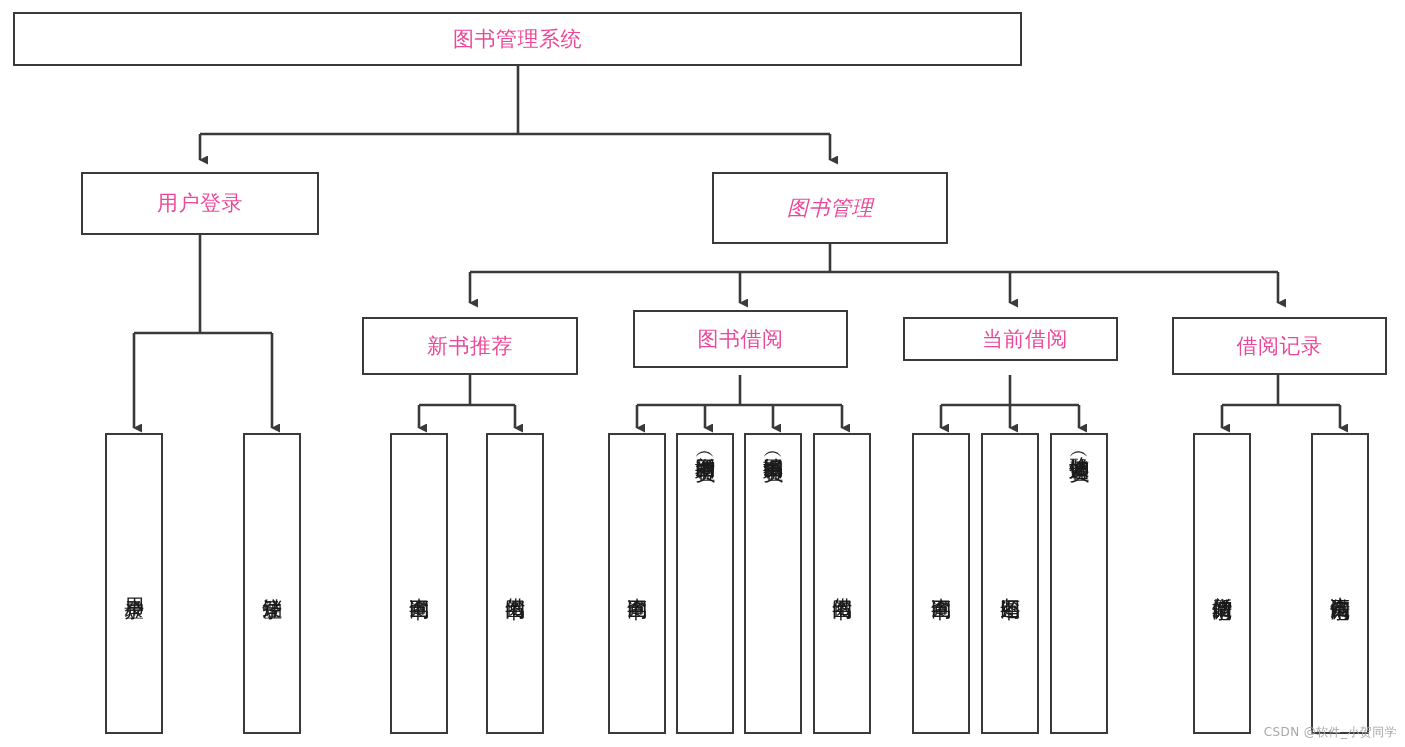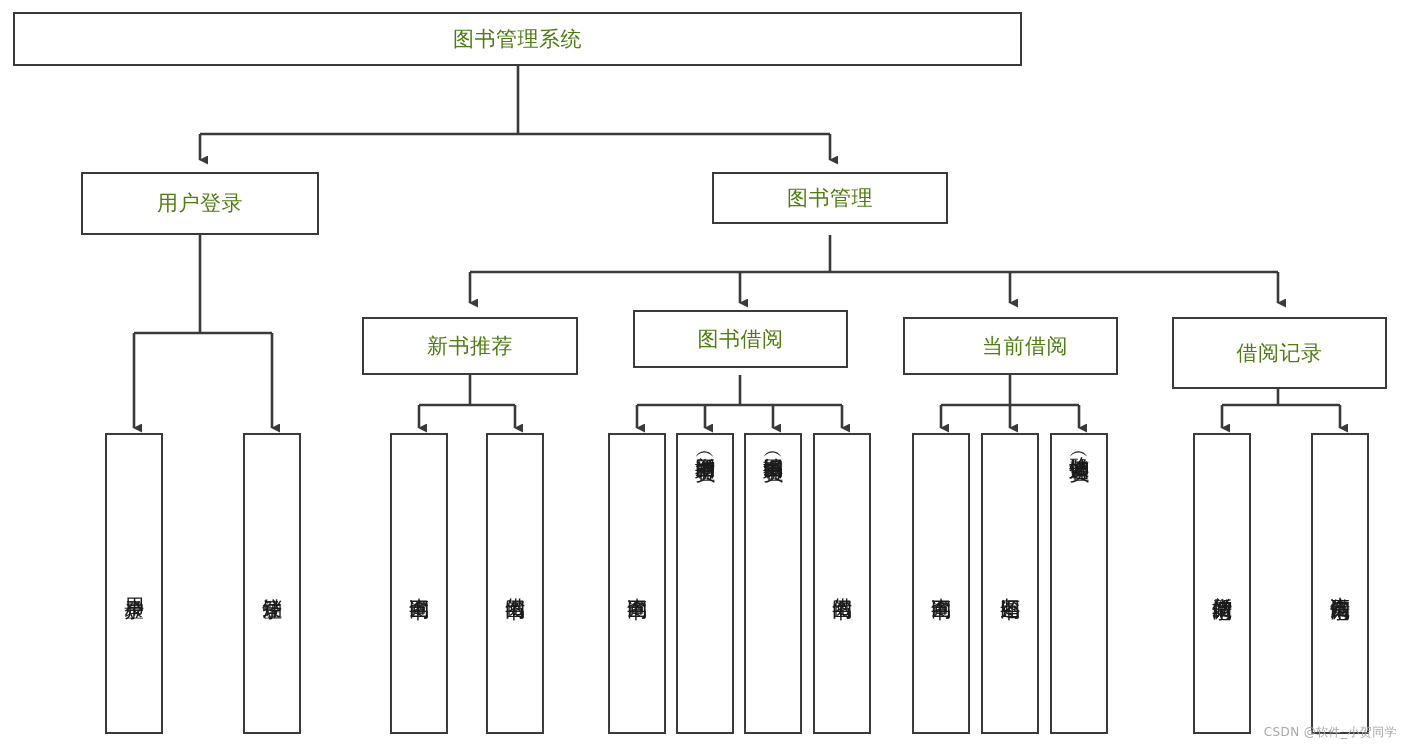--- a/index.html
+++ b/index.html
@@ -29,21 +29,21 @@
     box-sizing: border-box;
     background: #ffffff;
     border: 2.5px solid #3a3a3a;
     display: flex;
     align-items: center;
     justify-content: center;
     overflow: hidden;
   }
   .node-label-h {
     font-size: 21px;
-    color: #4d7c0f;
+    color: #ec4899;
     line-height: 1.15;
     white-space: nowrap;
     letter-spacing: 0.5px;
   }
   .node-label-v {
     font-size: 20px;
     color: #1b1b1b;
     writing-mode: vertical-rl;
     text-orientation: upright;
     line-height: 1.28;
@@ -127,37 +127,37 @@
   </svg>
 
   <div class="node-box" style="left:13px; top:12px; width:1009px; height:54px;">
     <span class="node-label-h">图书管理系统</span>
   </div>
 
   <div class="node-box" style="left:81px; top:172px; width:238px; height:63px;">
     <span class="node-label-h">用户登录</span>
   </div>
 
-  <div class="node-box" style="left:712px; top:172px; width:236px; height:52px;">
+  <div class="node-box" style="left:712px; top:172px; width:236px; height:72px;font-style:italic;">
     <span class="node-label-h">图书管理</span>
   </div>
 
   <div class="node-box" style="left:362px; top:317px; width:216px; height:58px;">
     <span class="node-label-h">新书推荐</span>
   </div>
 
   <div class="node-box" style="left:633px; top:310px; width:215px; height:58px;">
     <span class="node-label-h">图书借阅</span>
   </div>
 
-  <div class="node-box" style="left:903px; top:317px; width:215px; height:58px;padding-left:29px;">
+  <div class="node-box" style="left:903px; top:317px; width:215px; height:44px;padding-left:29px;">
     <span class="node-label-h">当前借阅</span>
   </div>
 
-  <div class="node-box" style="left:1172px; top:317px; width:215px; height:72px;">
+  <div class="node-box" style="left:1172px; top:317px; width:215px; height:58px;">
     <span class="node-label-h">借阅记录</span>
   </div>
 
   <div class="node-box leaf-box centered" style="left:105px; top:433px; width:58px; height:301px;">
     <span class="node-label-v">用户登录</span>
   </div>
   <div class="node-box leaf-box centered" style="left:243px; top:433px; width:58px; height:301px;">
     <span class="node-label-v">注销登录</span>
   </div>
 

